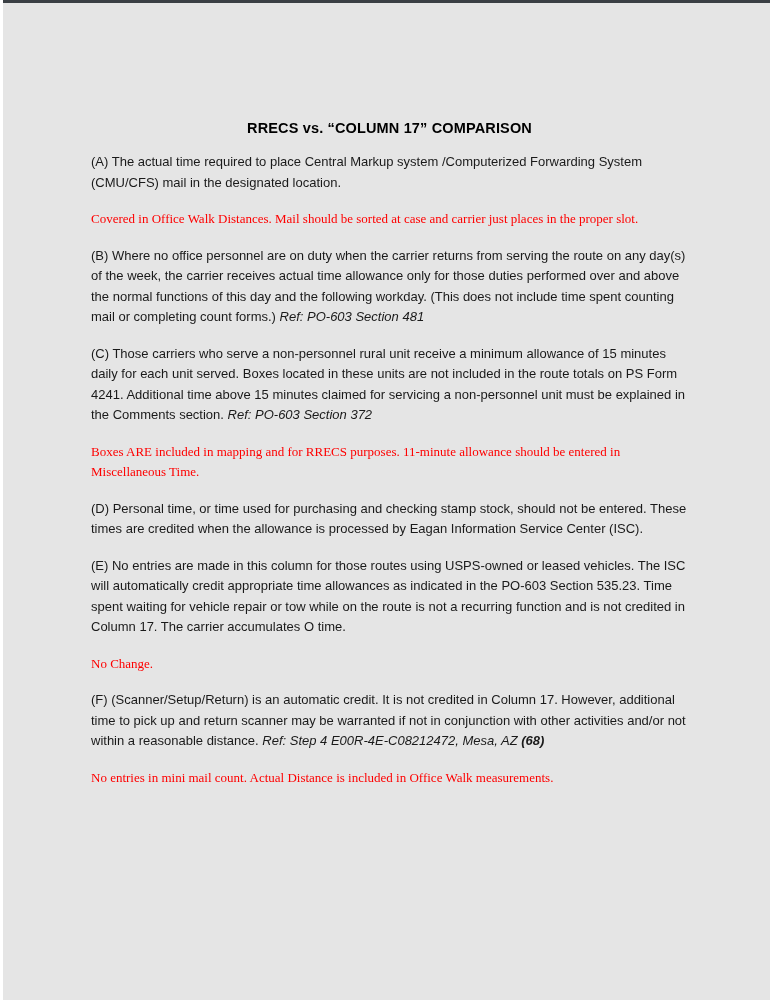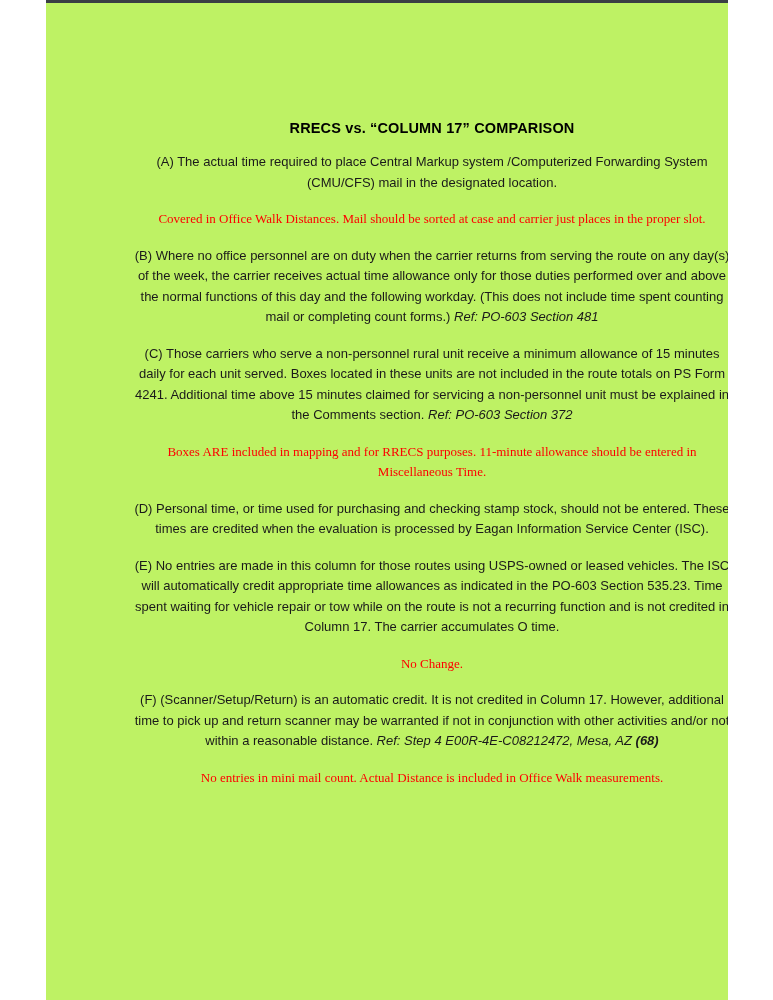--- a/index.html
+++ b/index.html
@@ -7,24 +7,24 @@
     margin: 0;
     padding: 0;
     background: #ffffff;
   }
   body {
     font-family: "Liberation Sans", sans-serif;
     color: #1a1a1a;
   }
   .page {
     position: relative;
-    width: 682px;
+    width: 767px;
     height: 1000px;
     margin: 0 auto;
-    background: #bef264;
+    background: #e5e5e5;
     box-sizing: border-box;
     overflow: hidden;
   }
   .viewer-top-edge {
     position: absolute;
     top: 0;
     left: 0;
     width: 773px;
     height: 3px;
     background: #3a3f44;
@@ -51,21 +51,21 @@
     font-size: 13px;
     margin: 0;
     padding-top: 80px;
     color: #000000;
   }
   p.para {
     font-size: 13px;
     line-height: 20.5px;
     margin: 0;
     padding-top: 16px;
-    text-align: center;
+    text-align: left;
     color: #1a1a1a;
     max-width: 600px;
   }
   p.para.red {
     color: #fe0000;
     font-family: Liberation Serif, serif;
   }
   .ital {
     font-style: italic;
     margin-top: 12px;
@@ -86,21 +86,21 @@
 
     <h1 class="doc-title">RRECS vs. “COLUMN 17” COMPARISON</h1>
 
 
     <div id="paragraph-list">
         <p class="para"><span>(A) The actual time required to place Central Markup system /Computerized Forwarding System (CMU/CFS) mail in the designated location.</span></p>
         <p class="para red"><span>Covered in Office Walk Distances.  Mail should be sorted at case and carrier just places in the proper slot.</span></p>
         <p class="para"><span>(B) Where no office personnel are on duty when the carrier returns from serving the route on any day(s) of the week, the carrier receives actual time allowance only for those duties performed over and above the normal functions of this day and the following workday. (This does not include time spent counting mail or completing count forms.) </span><span class="ital">Ref: PO-603 Section 481</span></p>
         <p class="para"><span>(C) Those carriers who serve a non-personnel rural unit receive a minimum allowance of 15 minutes daily for each unit served. Boxes located in these units are not included in the route totals on PS Form 4241. Additional time above 15 minutes claimed for servicing a non-personnel unit must be explained in the Comments section. </span><span class="ital">Ref: PO-603 Section 372</span></p>
         <p class="para red"><span>Boxes ARE included in mapping and for RRECS purposes. 11-minute allowance should be entered in Miscellaneous Time.</span></p>
-        <p class="para"><span>(D) Personal time, or time used for purchasing and checking stamp stock, should not be entered. These times are credited when the evaluation is processed by Eagan Information Service Center (ISC).</span></p>
+        <p class="para"><span>(D) Personal time, or time used for purchasing and checking stamp stock, should not be entered. These times are credited when the allowance is processed by Eagan Information Service Center (ISC).</span></p>
         <p class="para"><span>(E) No entries are made in this column for those routes using USPS-owned or leased vehicles. The ISC will automatically credit appropriate time allowances as indicated in the PO-603 Section 535.23. Time spent waiting for vehicle repair or tow while on the route is not a recurring function and is not credited in Column 17. The carrier accumulates O time.</span></p>
         <p class="para red"><span>No Change.</span></p>
         <p class="para"><span>(F) (Scanner/Setup/Return) is an automatic credit. It is not credited in Column 17. However, additional time to pick up and return scanner may be warranted if not in conjunction with other activities and/or not within a reasonable distance. </span><span class="ital">Ref: Step 4 E00R-4E-C08212472, Mesa, AZ </span><span class="ital-bold">(68)</span></p>
         <p class="para red"><span>No entries in mini mail count. Actual Distance is included in Office Walk measurements.</span></p>
       </div>
 
   </div>
 </div>
 
 </body></html>

